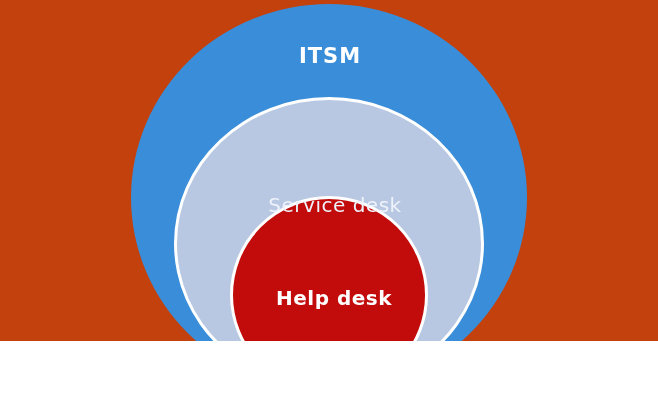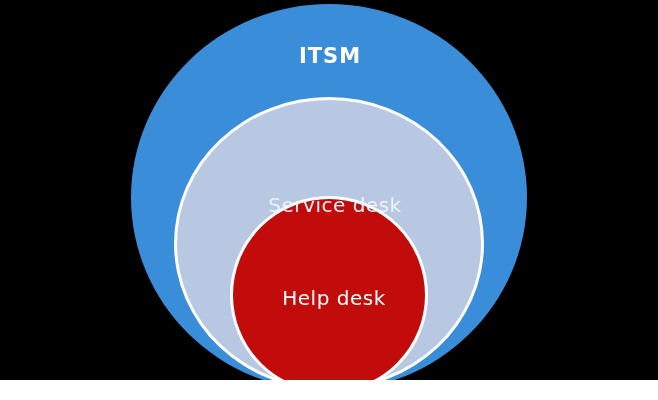--- a/index.html
+++ b/index.html
@@ -4,23 +4,23 @@
 <style>
   html, body {
     margin: 0;
     padding: 0;
     background: #ffffff;
     font-family: "DejaVu Sans", "Liberation Sans", sans-serif;
   }
   .stage {
     position: relative;
     width: 658px;
-    height: 380px;
+    height: 341px;
     overflow: hidden;
-    background: #000000;
+    background: #c2410c;
   }
   .circle {
     position: absolute;
     border-radius: 50%;
     box-sizing: border-box;
   }
   .circle-outer {
     left: 131px;
     top: 4px;
     width: 396px;
@@ -61,21 +61,21 @@
     left: 335px;
     top: 158px;
     font-size: 20px;
     font-weight: normal;
     letter-spacing: 0.5px;
   }
   .label-help {
     left: 334px;
     top: 298px;
     font-size: 20px;
-    font-weight: normal;
+    font-weight: bold;
     letter-spacing: 0.5px;
   }
 </style>
 </head>
 <body>
 
 <div class="stage">
 
   <div class="circle circle-outer" style="background-color: rgb(58, 142, 217);"></div>
 

